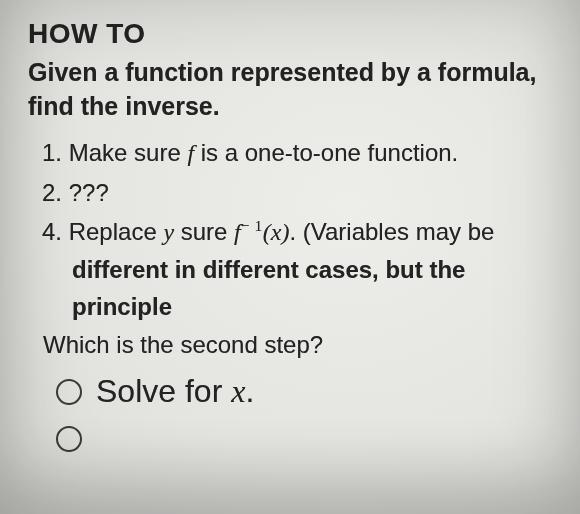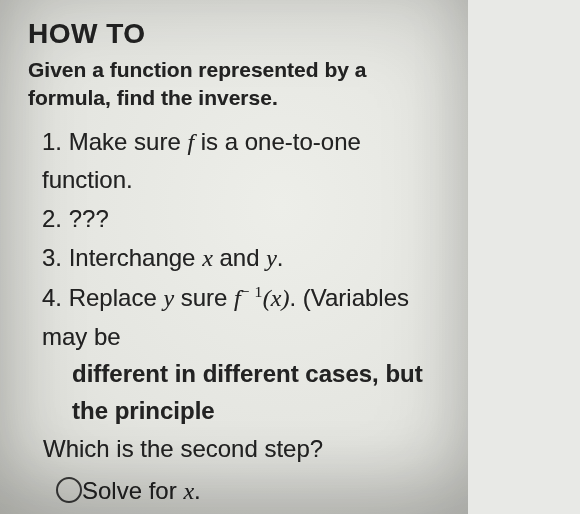--- a/index.html
+++ b/index.html
@@ -9,33 +9,33 @@
     height: 514px;
     background: #e8e9e6;
     font-family: Arial, Helvetica, sans-serif;
     color: #232323;
     overflow: hidden;
   }
   .page {
     padding: 18px 28px 20px 28px;
     box-sizing: border-box;
     background: radial-gradient(ellipse at 60% 40%, #edeee9 0%, #e4e5e0 60%, #d8d9d3 100%);
-    width: 468px;
+    width: 580px;
     height: 514px;
     position: relative;
     text-shadow: 0 0 0.3px rgba(0,0,0,0.3);
   }
   .howto {
     font-size: 28px;
     font-weight: 700;
     letter-spacing: 0.5px;
     margin: 0 0 6px 0;
   }
   .subtitle {
-    font-size: 21px;
+    font-size: 25px;
     font-weight: 700;
     line-height: 1.35;
     margin: 0 0 10px 0;
   }
   ol.steps {
     list-style: none;
     padding: 0 0 0 14px;
     margin: 0;
     font-size: 24px;
     line-height: 1.55;
@@ -69,22 +69,23 @@
   }
   .question {
     font-size: 24px;
     margin: 6px 0 14px 15px;
   }
   .options {
     padding-left: 28px;
   }
   .option {
     display: flex;
-    gap: 0;
-    font-size: 24px;
+    align-items: center;
+    gap: 14px;
+    font-size: 32px;
     margin-bottom: 16px;
   }
   .radio {
     width: 26px;
     height: 26px;
     border: 2.5px solid #3a3a3a;
     border-radius: 50%;
     flex: 0 0 auto;
     box-sizing: border-box;
     background: transparent;
@@ -110,24 +111,20 @@
     <li>
       <span class="num">1.</span>
       <span>Make sure </span><span class="mathit">f</span><span> is a one-to-one function.</span>
     </li>
 
     <li>
       <span class="num">2.</span>
       <span>???</span>
     </li>
 
-    <li>
-      <span class="num">3.</span>
-      <span>Interchange </span><span class="mathit">x</span><span> and </span><span class="mathit">y</span><span>.</span>
-    </li>
 
     <li>
       <span class="num">4.</span>
       <span>Replace </span><span class="mathit">y</span><span> sure </span><span class="finv"><span class="mathit">f</span><span class="sup">− 1</span><span>(</span><span class="mathit">x</span><span>)</span></span><span>. (Variables may be</span>
       <span class="cont">different in different cases, but the principle</span>
     </li>
 
   </ol>
 
   <div class="question">Which is the second step?</div>

